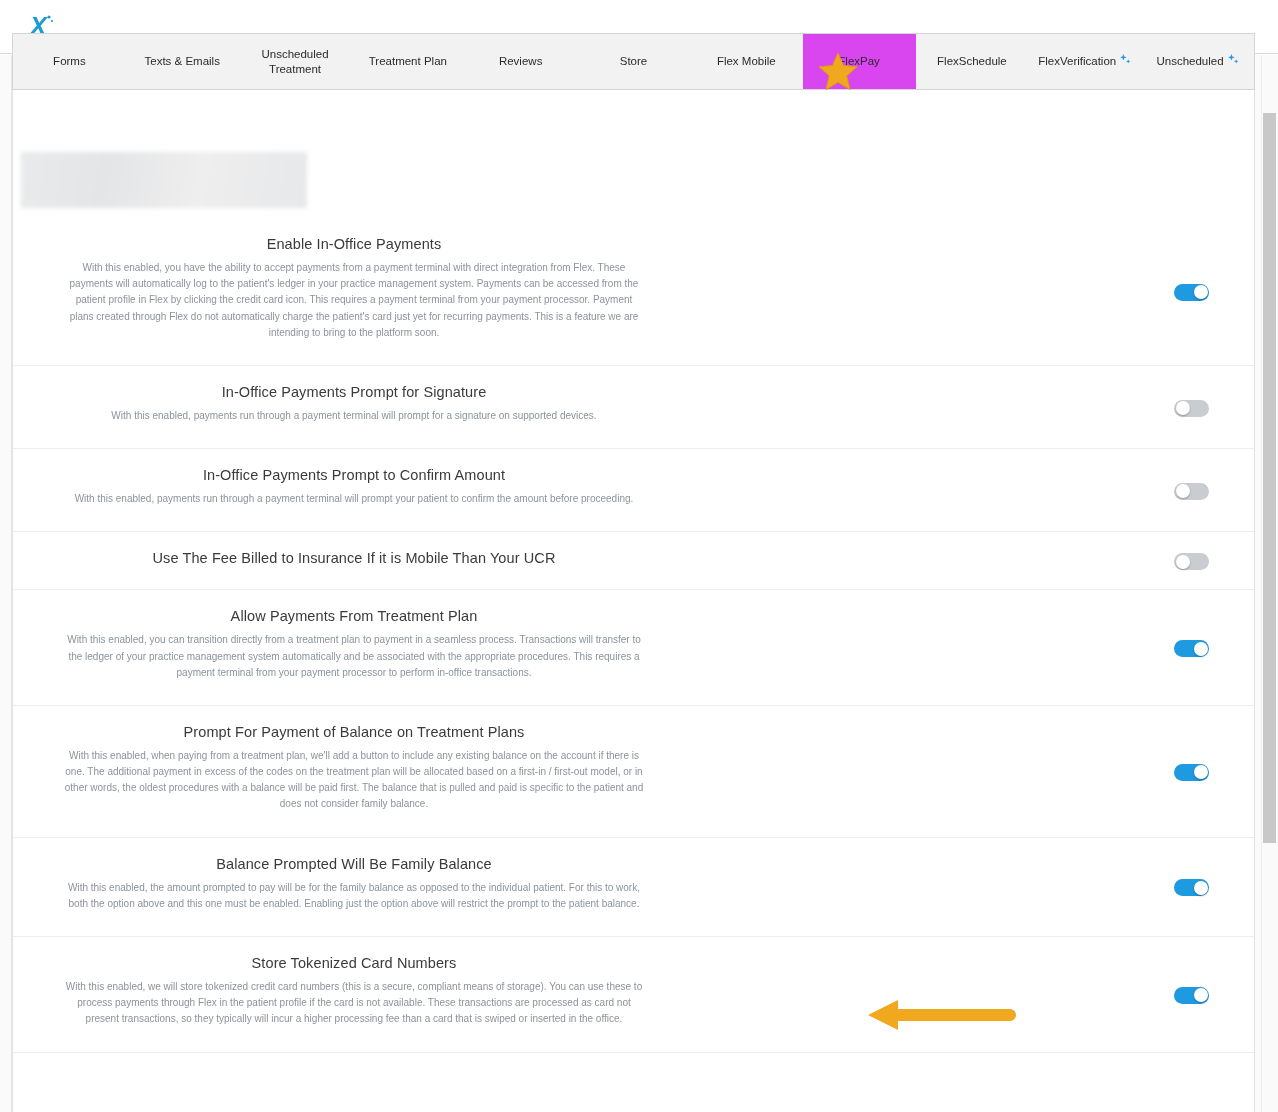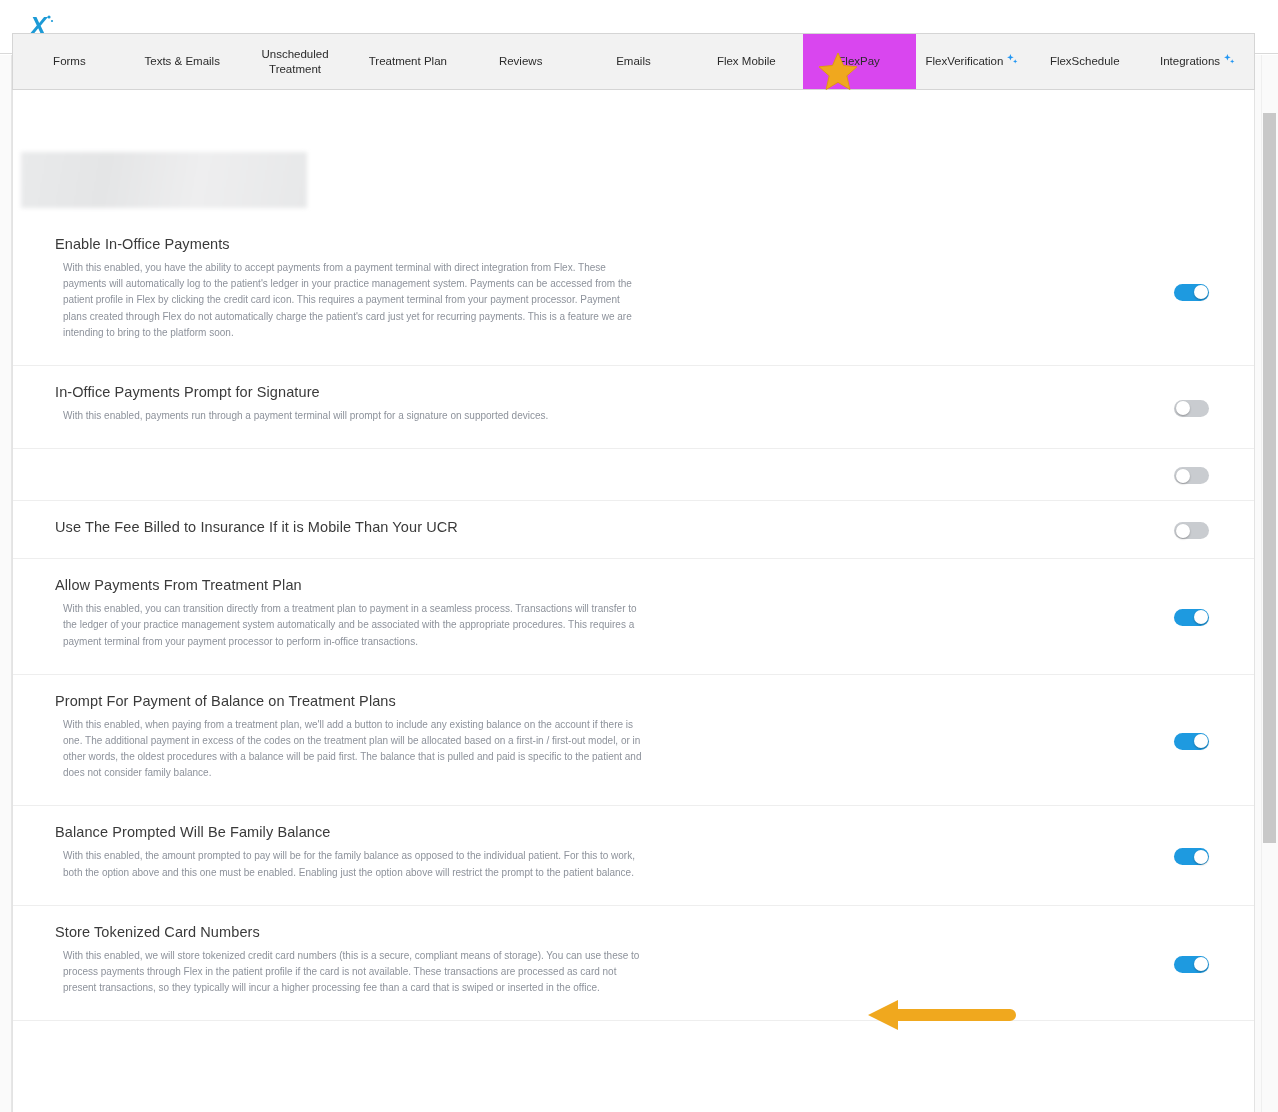--- a/index.html
+++ b/index.html
@@ -111,20 +111,21 @@
   .setting-row {
     position: relative;
     display: flex;
     align-items: flex-start;
     border-bottom: 1px solid #eeeeee;
     padding: 18px 0 16px 0;
   }
   .setting-text {
     width: 640px;
     padding-left: 42px;
+    text-align: center;
   }
   .setting-title {
     font-size: 14.5px;
     color: #3a3a3a;
     font-weight: 400;
     letter-spacing: .1px;
     margin: 0 0 7px 0;
   }
   .setting-desc {
     font-size: 10px;
@@ -220,42 +221,42 @@
     <div class="tab">
         <span>Unscheduled Treatment</span>
       </div>
     <div class="tab">
         <span>Treatment Plan</span>
       </div>
     <div class="tab">
         <span>Reviews</span>
       </div>
     <div class="tab">
-        <span>Emails</span>
+        <span>Store</span>
       </div>
     <div class="tab">
         <span>Flex Mobile</span>
       </div>
     <div class="tab active">
         <span>FlexPay</span>
+      </div>
+    <div class="tab">
+        <span>FlexSchedule</span>
       </div>
     <div class="tab">
       <span>FlexVerification</span>
       <span class="sparkle">
         <svg width="11" height="11" viewBox="0 0 11 11" aria-hidden="true">
           <path d="M3.4 0 L4.3 2.4 L6.7 3.3 L4.3 4.2 L3.4 6.6 L2.5 4.2 L0.1 3.3 L2.5 2.4 Z" fill="#2196f3"></path>
           <path d="M8.2 5.2 L8.8 6.8 L10.4 7.4 L8.8 8 L8.2 9.6 L7.6 8 L6 7.4 L7.6 6.8 Z" fill="#2196f3"></path>
         </svg>
       </span>
     </div>
     <div class="tab">
-        <span>FlexSchedule</span>
-      </div>
-    <div class="tab">
-      <span>Integrations</span>
+      <span>Unscheduled</span>
       <span class="sparkle">
         <svg width="11" height="11" viewBox="0 0 11 11" aria-hidden="true">
           <path d="M3.4 0 L4.3 2.4 L6.7 3.3 L4.3 4.2 L3.4 6.6 L2.5 4.2 L0.1 3.3 L2.5 2.4 Z" fill="#2196f3"></path>
           <path d="M8.2 5.2 L8.8 6.8 L10.4 7.4 L8.8 8 L8.2 9.6 L7.6 8 L6 7.4 L7.6 6.8 Z" fill="#2196f3"></path>
         </svg>
       </span>
     </div>
   </div>
 
   <div class="panel">
@@ -282,20 +283,24 @@
           <p class="setting-desc">With this enabled, payments run through a payment terminal will prompt for a signature on supported devices.</p>
         </div>
         <div class="setting-control">
           <div class="toggle">
               <span class="knob"></span>
             </div>
         </div>
       </div>
 
       <div class="setting-row">
+        <div class="setting-text">
+          <div class="setting-title">In-Office Payments Prompt to Confirm Amount</div>
+          <p class="setting-desc">With this enabled, payments run through a payment terminal will prompt your patient to confirm the amount before proceeding.</p>
+        </div>
         <div class="setting-control">
           <div class="toggle">
               <span class="knob"></span>
             </div>
         </div>
       </div>
 
       <div class="setting-row">
         <div class="setting-text">
           <div class="setting-title">Use The Fee Billed to Insurance If it is Mobile Than Your UCR</div>

